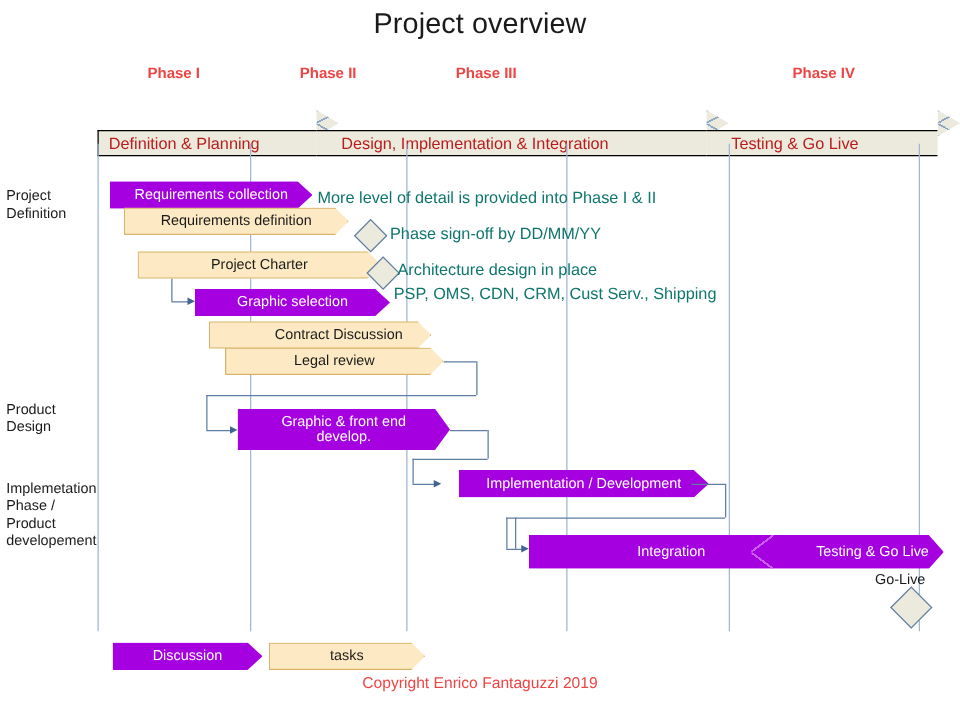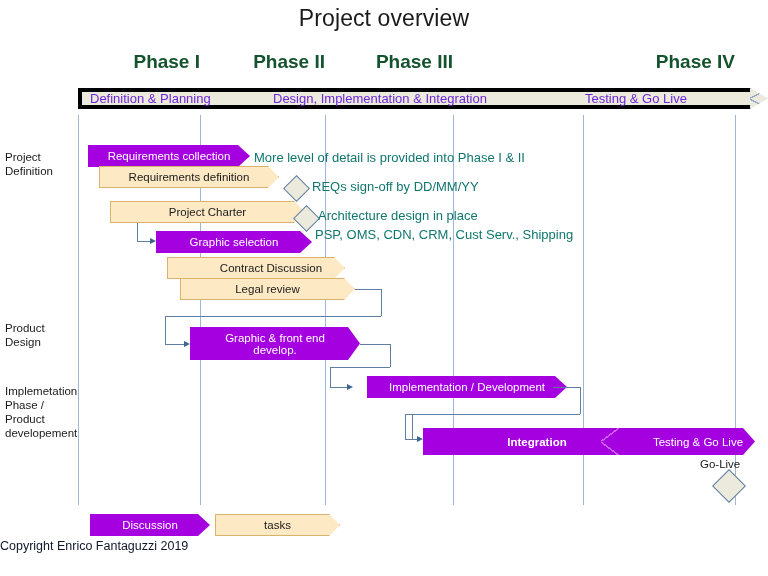--- a/index.html
+++ b/index.html
@@ -20,36 +20,36 @@
     left:0;top:5px;width:768px;
     text-align:center;
     font-size:23px;
     font-weight:400;
     color:#1a1a1a;
     letter-spacing:.1px;
   }
 
   
   .phase-head{
-    font-size:19px;
+    font-size:12px;
     font-weight:bold;
-    color:#14532d;
-    text-align:right;
+    color:#ef4444;
+    text-align:center;
     top:51px;
   }
 
   
   .banner{top:88px;height:21px;}
   .banner-seg{
-    position:absolute;top:0;height:21px;
+    position:absolute;top:16px;height:21px;
     background:#ece9dd;
-    border:4px solid #000000;
+    border:1px solid #000000;
     box-sizing:border-box;
     display:flex;align-items:center;
-    font-size:13px;color:#6d28d9;
+    font-size:13px;color:#b91c1c;
     white-space:nowrap;
   }
   .banner-seg .bl{padding-left:8px;}
   .banner-chev{
     position:absolute;top:0;height:21px;width:18px;
     background:#ece9dd;
     border-top:1px solid #8ea9c7;
     border-bottom:1px solid #8ea9c7;
     box-sizing:border-box;
     clip-path:polygon(0 0, 100% 50%, 0 100%);
@@ -116,22 +116,22 @@
   .conn-v{width:1px;}
   .arrowhead{
     position:absolute;width:0;height:0;
     border-top:3.5px solid transparent;
     border-bottom:3.5px solid transparent;
     border-left:6px solid #3f6591;
   }
 
   
   .copyright{
-    left:0;width:768px;top:539px;
-    font-size:12.5px;color:#0f172a;
+    left:0;width:768px;text-align:center;top:539px;
+    font-size:12.5px;color:#ef4444;
   }
   .golive-label{
     position:absolute;font-size:11.5px;color:#1a1a1a;white-space:nowrap;
   }
 </style>
 </head>
 <body>
 
 <div id="canvas">
 
@@ -222,31 +222,31 @@
 
   <div class="conn conn-h" style="left:553px;top:387px;width:27px;"></div>
   <div class="conn conn-v" style="left:580px;top:387px;height:27px;"></div>
   <div class="conn conn-h" style="left:405px;top:414px;width:175px;"></div>
   <div class="conn conn-v" style="left:405px;top:414px;height:25px;"></div>
   <div class="conn conn-h" style="left:405px;top:439px;width:13px;"></div>
   <div class="conn conn-v" style="left:412px;top:414px;height:25px;"></div>
   <div class="arrowhead" style="left:417px;top:435.5px;"></div>
 
   <div class="bar bar-wp" style="left:423px;top:428px;width:332px;height:27px;">
-    <span class="lbl" style="position:absolute;left:30px;width:160px;font-weight:bold;">Integration</span>
+    <span class="lbl" style="position:absolute;left:30px;width:160px;">Integration</span>
     <span class="notch" style="left:178px;"></span>
     <span class="lbl" style="position:absolute;left:196px;width:150px;">Testing &amp; Go Live</span>
   </div>
 
   <div class="diamond" style="left:287px;top:179px;width:17px;height:17px;"></div>
   <div class="diamond" style="left:297px;top:209px;width:17px;height:17px;"></div>
   <div class="diamond" style="left:717px;top:474px;width:22px;height:22px;"></div>
 
   <div class="note" style="left:254px;top:150px;">More level of detail is provided into Phase I &amp; II</div>
-  <div class="note" style="left:312px;top:179px;">REQs sign-off by DD/MM/YY</div>
+  <div class="note" style="left:312px;top:179px;">Phase sign-off by DD/MM/YY</div>
   <div class="note" style="left:318px;top:208px;">Architecture design in place</div>
   <div class="note" style="left:315px;top:227px;">PSP, OMS, CDN, CRM, Cust Serv., Shipping</div>
 
   <div class="golive-label" style="left:700px;top:458px;">Go-Live</div>
 
   <div class="bar bar-wp" style="left:90px;top:514px;width:120px;">
     <span class="lbl">Discussion</span>
   </div>
   <div class="bar bar-task" style="left:215px;top:514px;width:125px;">
     <span class="lbl">tasks</span>

